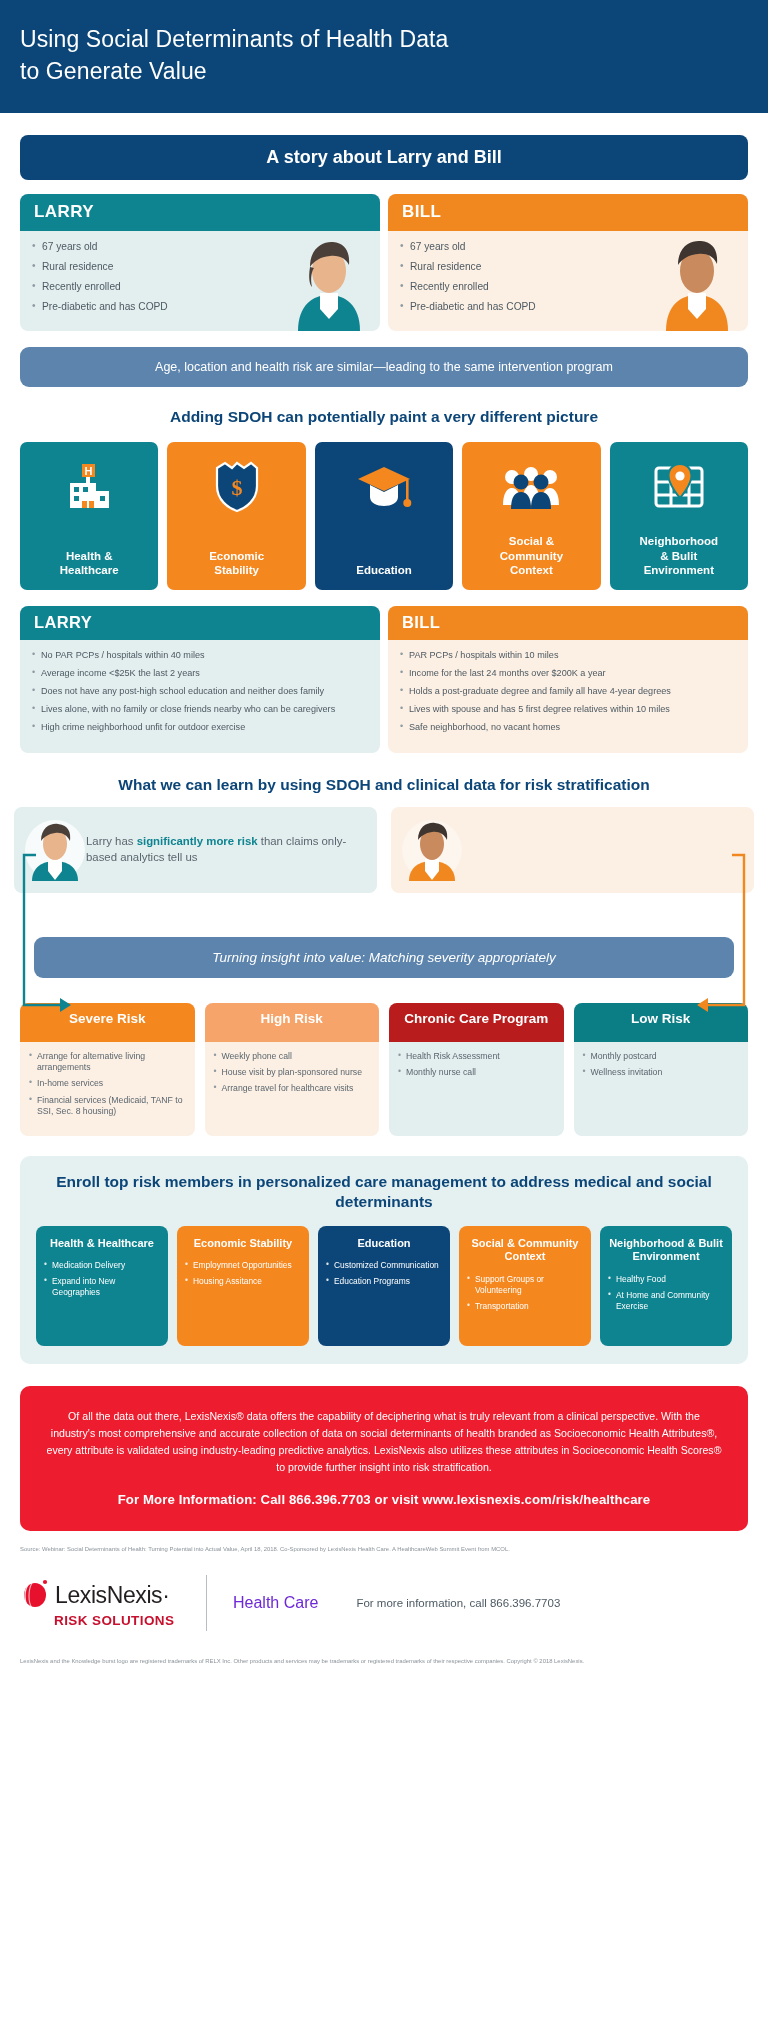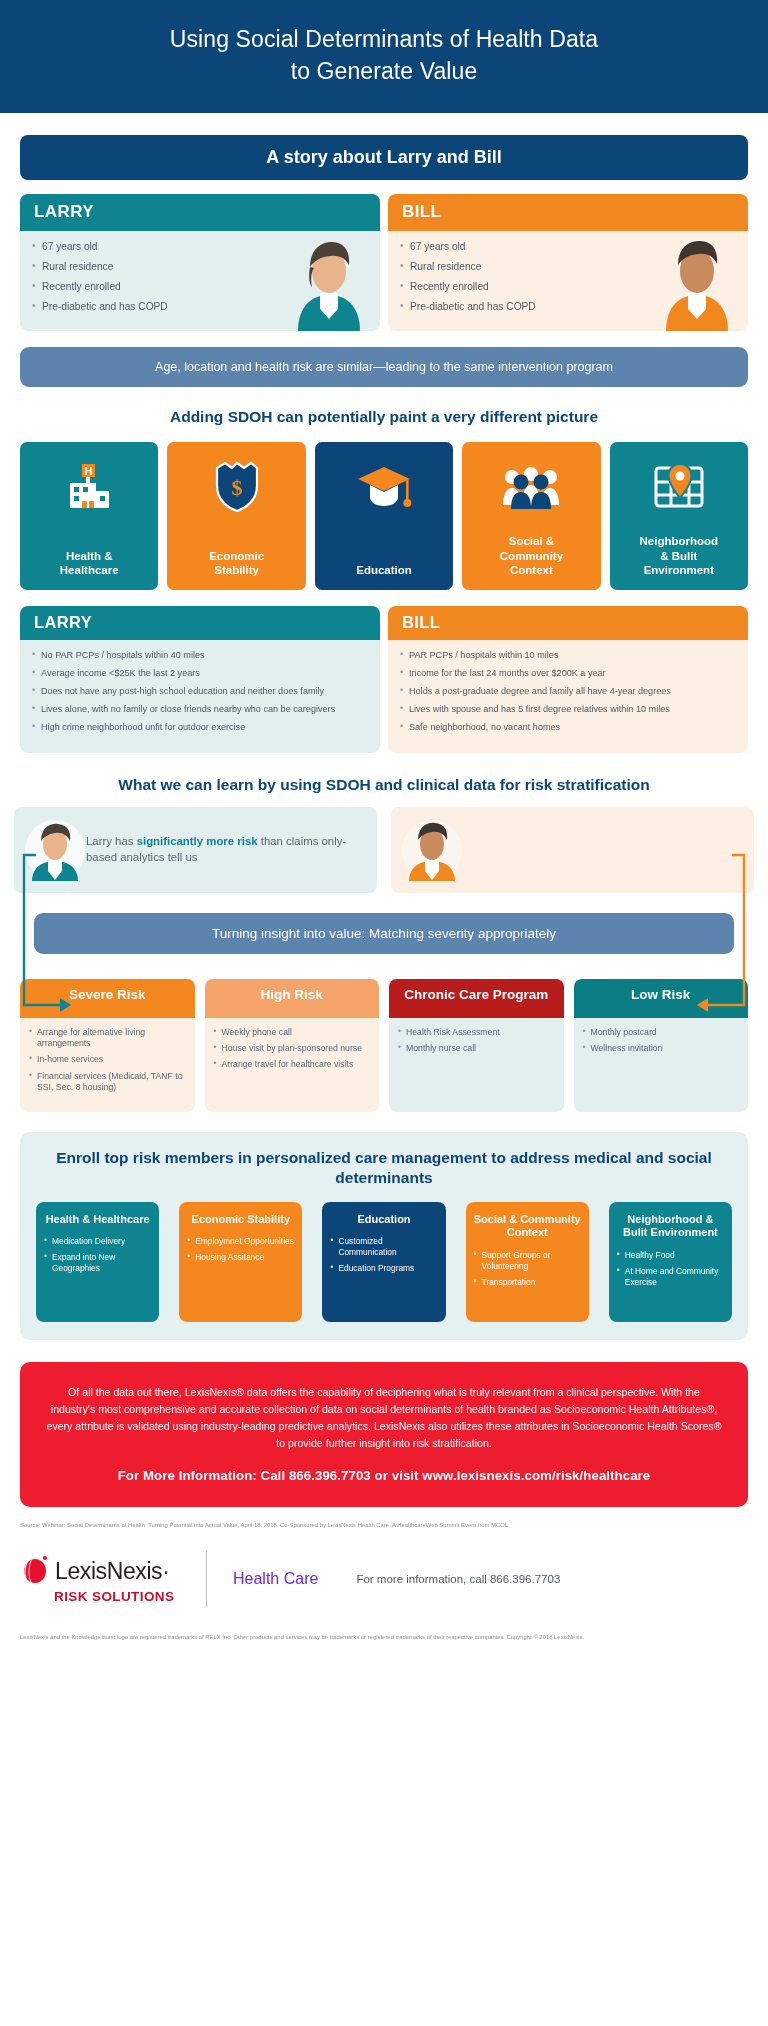--- a/index.html
+++ b/index.html
@@ -7,21 +7,20 @@
     width: 768px;
     background: #ffffff;
     font-family: "Liberation Sans", sans-serif;
   }
   body { width: 768px; min-height: 2026px; position: relative; }
 
   
   .header {
     background: #0c4678;
     padding: 24px 20px 26px;
-    text-align: center;
   }
   .header h1 {
     color: #ffffff;
     font-size: 23px;
     font-weight: normal;
     line-height: 1.38;
     letter-spacing: .1px;
   }
 
   
@@ -175,21 +174,21 @@
 
   
   .enroll {
     background: #e5f0f1; border-radius: 10px; margin-top: 20px;
     padding: 16px 16px 18px;
   }
   .enroll h3 {
     text-align:center; color:#0c4678; font-size:15.5px; font-weight:bold;
     line-height:1.3; margin-bottom: 13px;
   }
-  .ecards { display:flex; gap:20px; }
+  .ecards { display:flex; gap:9px; }
   .ecard {
     flex:1 1 0; border-radius:8px; padding:11px 8px 13px; color:#fff;
     min-height: 120px;
   }
   .ecard .et { font-size:11px; font-weight:bold; text-align:center; line-height:1.25; }
   .ecard ul { list-style:none; margin-top:10px; }
   .ecard li {
     font-size:8.4px; padding-left:8px; position:relative; margin-bottom:5px;
     line-height:1.28;
   }
@@ -435,21 +434,21 @@
           <circle cx="31" cy="31" r="30" fill="#fdf6ef"></circle>
           <path d="M8 62 C8 48 19 42 31 42 C43 42 54 48 54 62 Z" fill="#f1871f"></path>
           <path d="M24 40 h14 v12 l-7 9 l-7 -9 z" fill="#ffffff"></path>
           <ellipse cx="31" cy="25" rx="12" ry="16" fill="#c98a5e"></ellipse>
           <path d="M17 21 C17 7 27 3 34 4 C45 5 47 13 46 21 C43 15 38 12 31 13 C24 14 20 17 17 21 Z" fill="#3e3530"></path>
         </svg>
       </div>
     </div>
   </div>
 
-  <div style="padding:12px 34px; margin-top:8px;">
+  <div style="padding:12px 34px; margin-top:32px;font-style:italic;">
     <div class="banner-slate" style="font-size:13.5px;">Turning insight into value: Matching severity appropriately</div>
   </div>
 
   <div class="risk-cards">
 
     <div class="rcard rc1">
       <div class="rcard-head">Severe Risk</div>
       <ul>
         <li>Arrange for alternative living arrangements</li>
         <li>In-home services</li>

